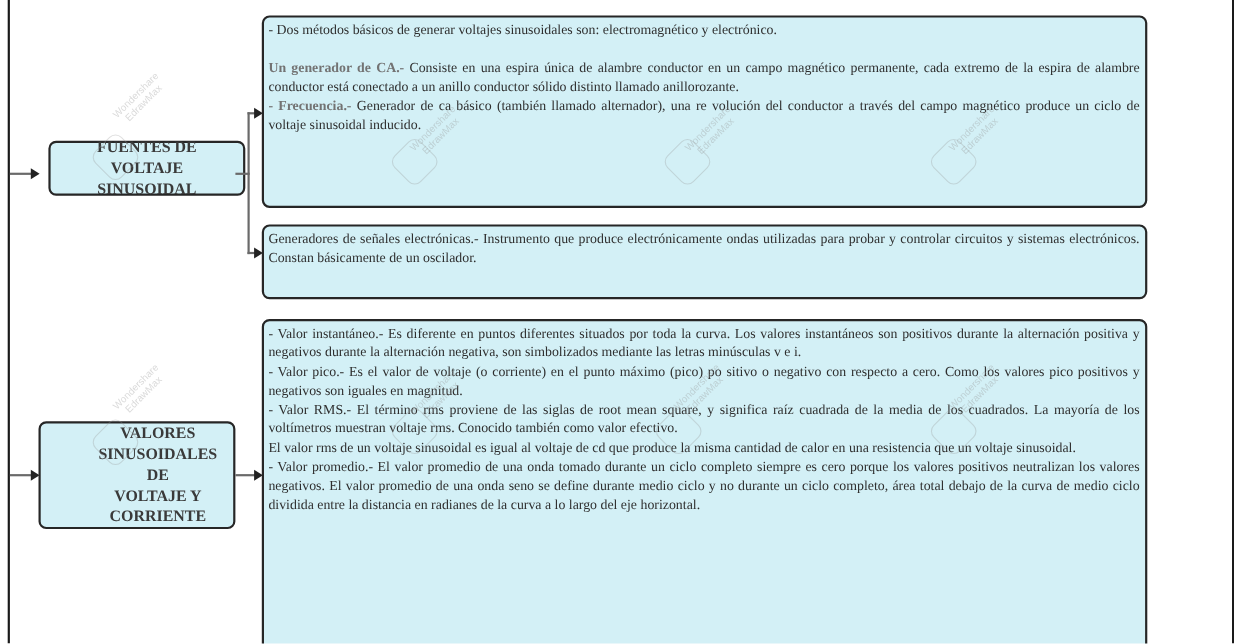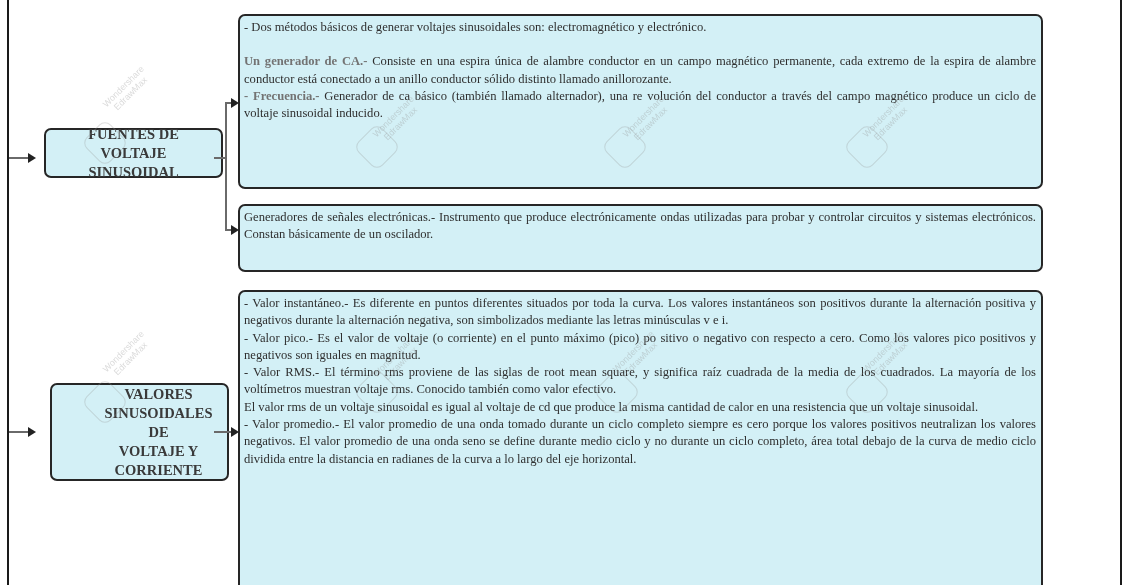--- a/index.html
+++ b/index.html
@@ -74,21 +74,21 @@
   <p>- Dos métodos básicos de generar voltajes sinusoidales son: electromagnético y electrónico.</p>
   <div class="gap"></div>
   <p><b>Un generador de CA.-</b><span>  Consiste en una espira única de alambre conductor en un campo magnético permanente, cada extremo de la espira de alambre conductor está conectado a un anillo conductor sólido distinto llamado anillorozante.</span></p>
   <p><b>- Frecuencia.-</b><span> Generador de ca básico (también llamado alternador), una re  volución del conductor a través del campo magnético produce un ciclo de voltaje sinusoidal inducido.</span></p>
 </div>
 
 <div class="box" style="left:238px; top:204px; width:805px; height:68px;">
   <p>Generadores de señales electrónicas.- Instrumento que produce electrónicamente ondas utilizadas para probar y controlar circuitos y sistemas electrónicos. Constan básicamente de un oscilador.</p>
 </div>
 
-<div class="node" style="left:50px; top:383px; width:179px; height:98px;padding-left:44px;">
+<div class="node" style="left:35px; top:383px; width:179px; height:98px;padding-left:44px;">
   <div>
     <div>VALORES</div>
     <div>SINUSOIDALES DE</div>
     <div>VOLTAJE Y</div>
     <div>CORRIENTE</div>
   </div>
 </div>
 
 <div class="hline" style="left:214px; top:431px; width:18px;"></div>
 <div class="arrow" style="left:231px; top:427px;"></div>

